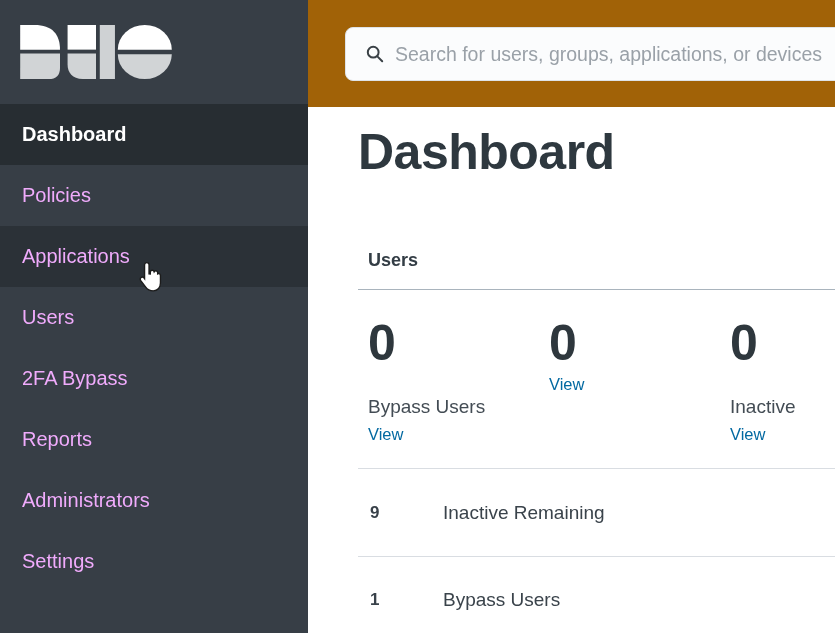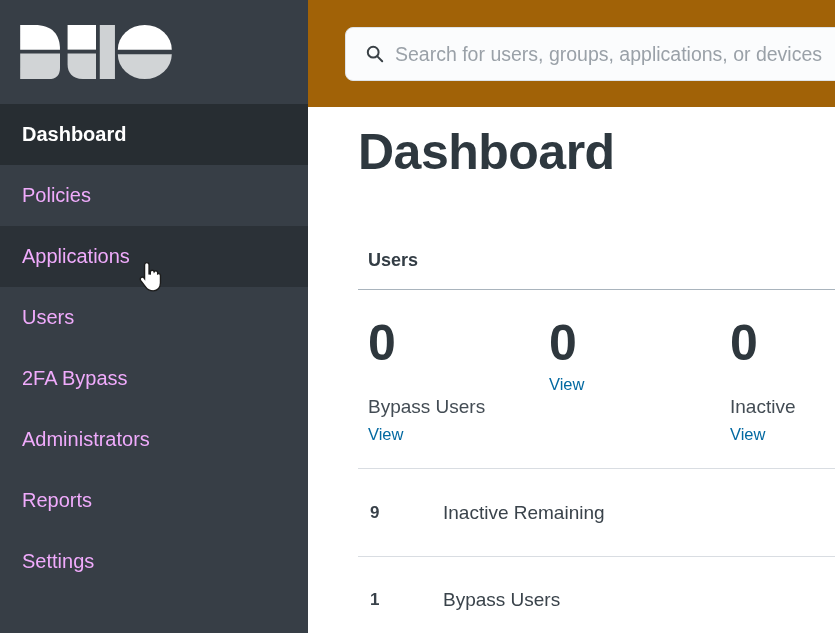--- a/index.html
+++ b/index.html
@@ -102,22 +102,22 @@
       <path d="M103 26 A28.5 26 0 0 1 160 26 Z" fill="#ffffff"></path>
       <path d="M103 31 A28.5 26 0 0 0 160 31 Z" fill="#d1d4d6"></path>
     </svg>
   </div>
   <ul class="nav">
     <li class="nav-item active">Dashboard</li>
     <li class="nav-item">Policies</li>
     <li class="nav-item hovered">Applications</li>
     <li class="nav-item">Users</li>
     <li class="nav-item">2FA Bypass</li>
+    <li class="nav-item">Reports</li>
     <li class="nav-item">Administrators</li>
-    <li class="nav-item">Reports</li>
     <li class="nav-item">Settings</li>
   </ul>
 </aside>
 
 <div class="cursor">
   <svg width="26" height="32" viewBox="0 0 24 30">
     <path d="M9 1.5c1.2 0 2.1 .9 2.1 2.1v8.4l1.2 .2v-1.7c0-1 .8-1.8 1.8-1.8 .9 0 1.6 .6 1.8 1.4 .3-.5 .9-.8 1.5-.8 1 0 1.8 .8 1.8 1.8v.9c.2-.1 .5-.2 .8-.2 1 0 1.8 .8 1.8 1.8v7c0 3.9-2.4 7.4-6.8 7.4-3.6 0-5.4-1.3-7.2-3.8L3.2 18.2c-.7-1-.4-2.3 .6-2.9 .8-.5 1.9-.3 2.5 .4l.6 .8V3.6C6.9 2.4 7.8 1.5 9 1.5Z" fill="#ffffff" stroke="#1c1c1c" stroke-width="1.3"></path>
   </svg>
 </div>
 

